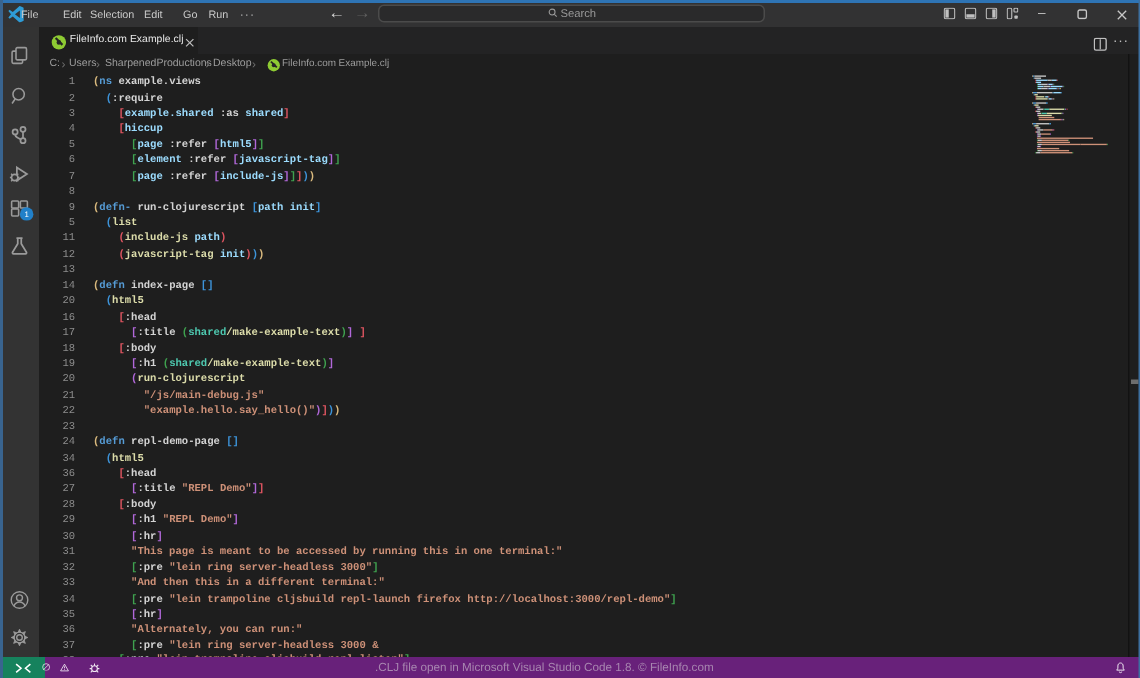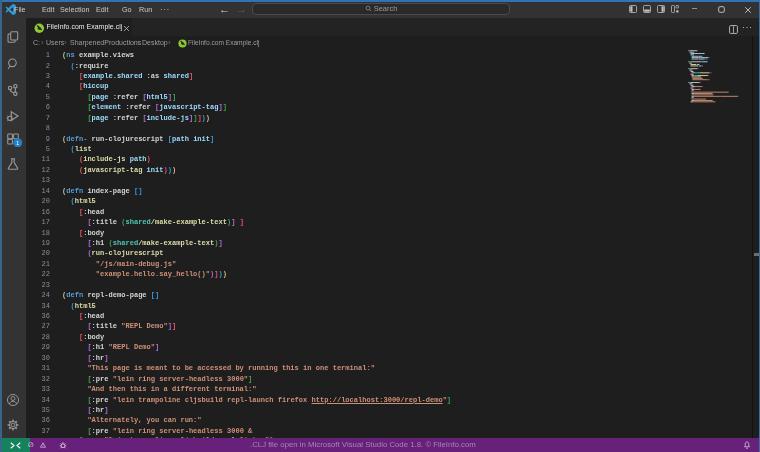--- a/index.html
+++ b/index.html
@@ -18,21 +18,21 @@
 #statusbar{left:0;top:438px;width:760px;height:14px;background:#68217A;color:#f4eef6;font-size:7.3px;line-height:14px}
 #remote{left:1.5px;top:438px;width:28.5px;height:14px;background:#16825D}
 
 #gutter{left:28px;top:50.1px;width:22px;color:#8d8d8d;font:7px "Liberation Mono",monospace;text-align:right}
 #code{left:62px;top:50.1px;font:bold 7.05px "Liberation Mono",monospace;white-space:pre;color:#d4d4d4}
 .cl{height:10.44px;line-height:10.44px}
 #code .cl:last-child{margin-top:-1.4px}
 #code i,#gutter i{font-style:normal}
 i.b1{color:#daba7e}i.b2{color:#3d94da}i.b3{color:#e05561}i.b4{color:#b168d9}i.b5{color:#3fa24f}
 i.k{color:#569CD6}i.v{color:#9CDCFE}i.w{color:#d4d4d4}i.f{color:#DCDCAA}i.t{color:#4EC9B0}i.s{color:#CE9178}
-i.u{color:#CE9178;text-decoration:underline;text-underline-offset:1px}
+i.u{color:#CE9178;text-underline-offset:1px}
 #ovline{left:752px;top:36px;width:1px;height:402px;background:#121212}
 #ovmark{left:753.5px;top:253px;width:5px;height:2.5px;background:#6d6d6d}
 svg{display:block}
 #searchbox{left:252px;top:3px;width:258px;height:12px;background:#2a2a2b;border:1px solid #4b4b4b;border-radius:4px;color:#9a9a9a;font-size:7.5px;line-height:10px;text-align:center}
 .wbtn{position:absolute;top:0;height:18px;color:#c8c8c8}
 .sbit{top:456px;height:14px;line-height:14.5px;color:#f0e8f2;font-size:7px;z-index:10}
 .bc{top:36px;height:14px;line-height:14px;color:#9d9d9d;font-size:7px}
 .bs{top:36px;height:14px;line-height:13px;color:#6e6e6e;font-size:8px}
 </style></head>
 <body>

